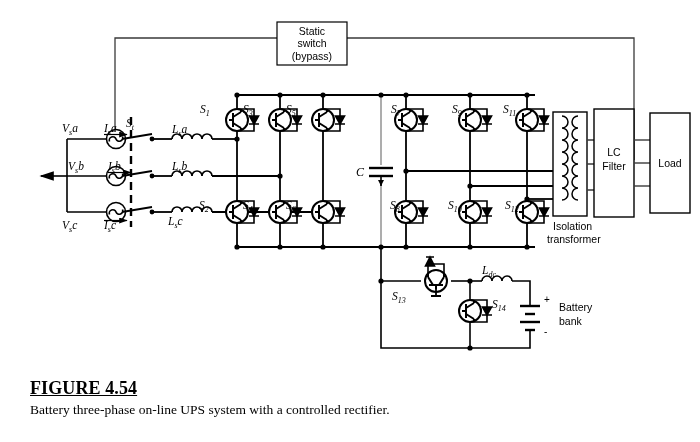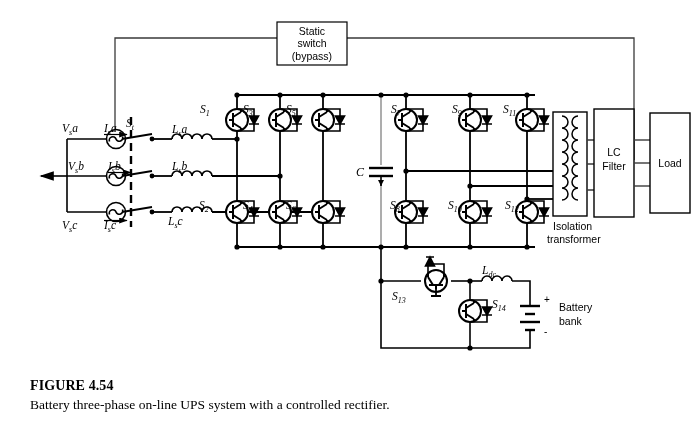--- a/index.html
+++ b/index.html
@@ -1,20 +1,20 @@
 <!DOCTYPE html>
 <html><head>
 <meta charset="utf-8">
 <style>
   html,body{margin:0;padding:0;background:#ffffff;}
   body{width:700px;height:442px;font-family:"Liberation Sans",sans-serif;color:#000;}
   #page{position:relative;width:700px;height:442px;overflow:hidden;background:#fff;}
   #circuit{position:absolute;left:0;top:0;width:700px;height:372px;}
   .caption{position:absolute;left:30px;top:378px;width:640px;}
-  .fig-num{font-family:"Liberation Serif",serif;font-weight:bold;font-size:14px;letter-spacing:.1px;}
+  .fig-num{font-family:"Liberation Serif",serif;font-weight:bold;font-size:18px;letter-spacing:.1px;text-decoration:underline;}
   .fig-text{font-family:"Liberation Serif",serif;font-size:13.5px;margin-top:3px;}
   text{font-family:"Liberation Serif",serif;}
   .blk-label{font-family:"Liberation Sans",sans-serif;font-size:10.5px;}
   .sans{font-family:"Liberation Sans",sans-serif;font-size:10px;}
 </style>
 </head>
 <body>
 
 <div id="page">
 

